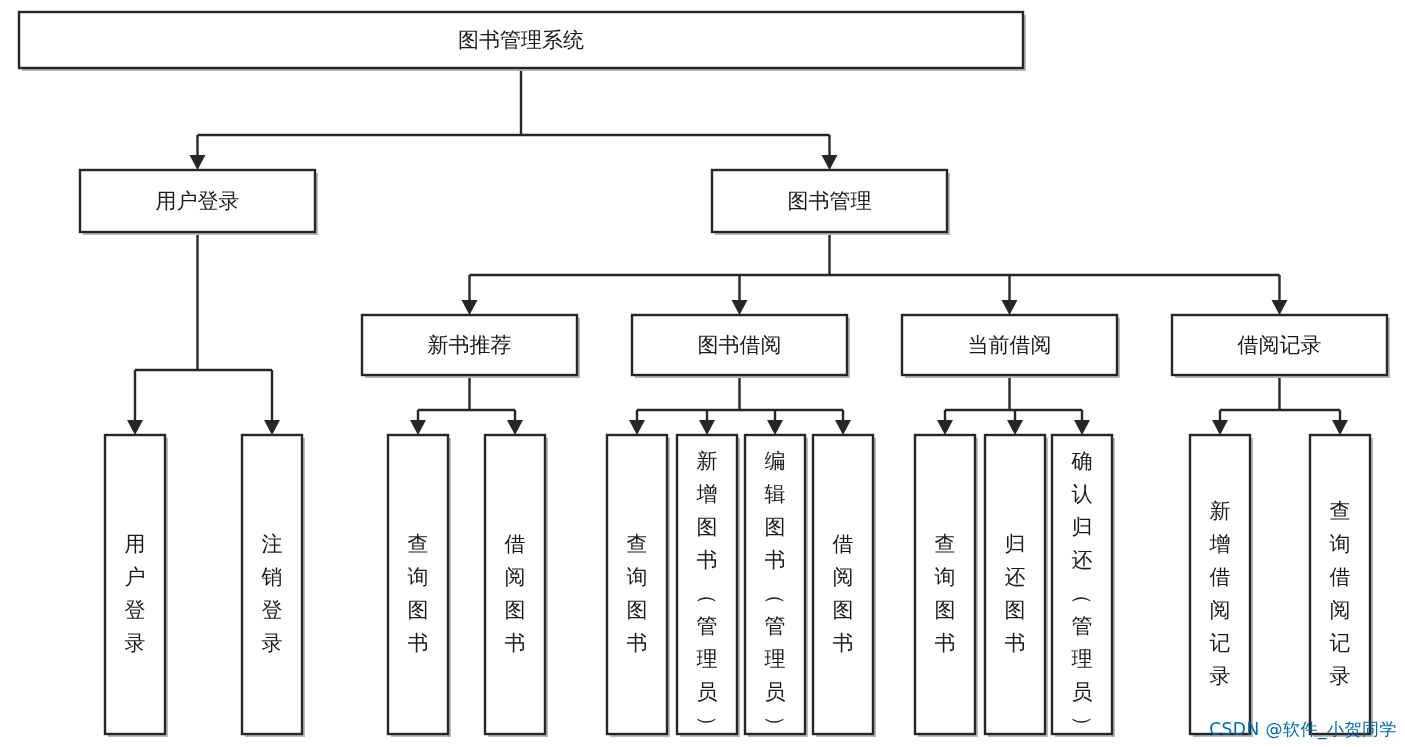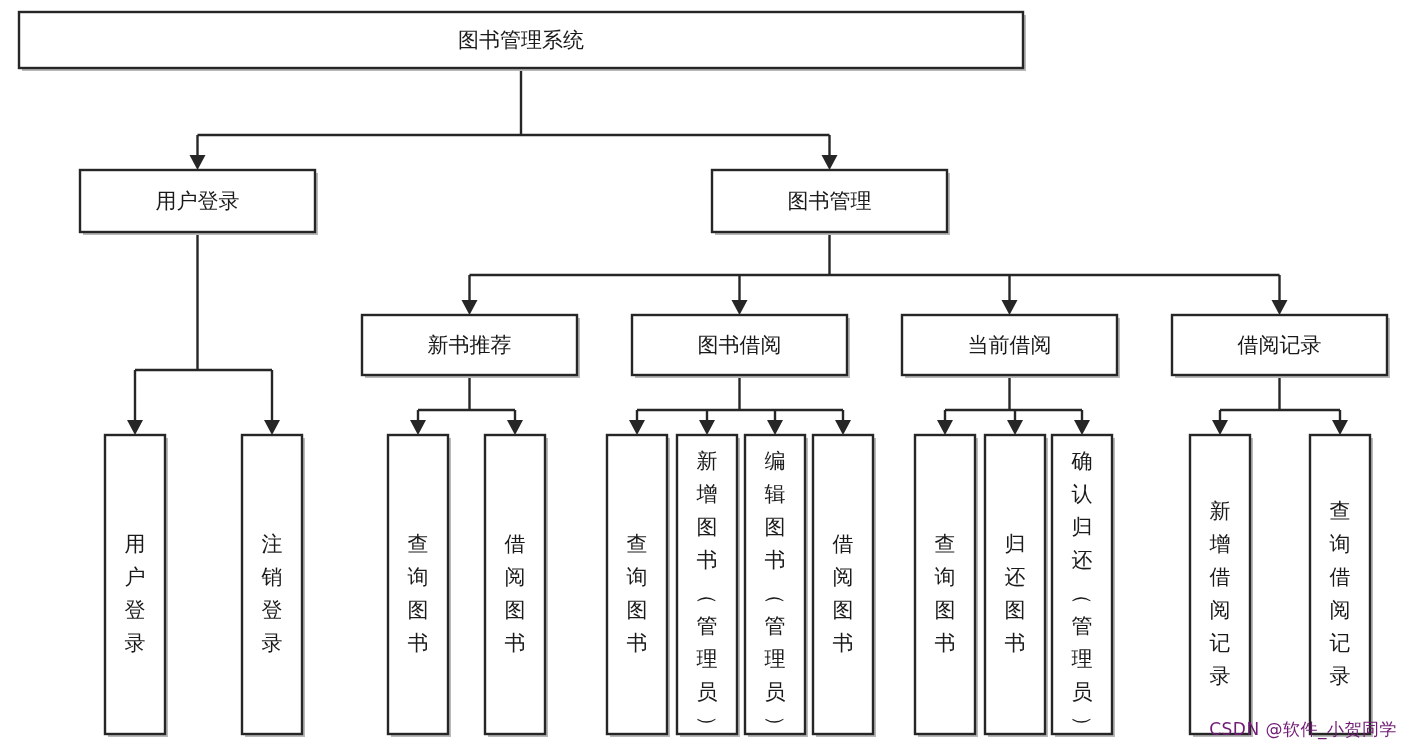--- a/index.html
+++ b/index.html
@@ -18,21 +18,21 @@
   .arrow-head{fill:#262626;stroke:none;}
   .node-label{
     font-family:"DejaVu Sans","Liberation Sans",sans-serif;
     font-size:21px;fill:#1a1a1a;
     dominant-baseline:middle;text-anchor:middle;
     white-space:pre;
   }
   .watermark{
     position:absolute;right:8px;bottom:6px;
     font-family:"DejaVu Sans","Liberation Sans",sans-serif;
-    font-size:17px;color:#701a75;
+    font-size:17px;color:#0369a1;
     letter-spacing:0.5px;
     pointer-events:none;
     user-select:none;
   }
 </style>
 </head>
 <body>
 
 <div id="diagram-root">
   <svg class="diagram" viewBox="0 0 1405 747" xmlns="http://www.w3.org/2000/svg">

